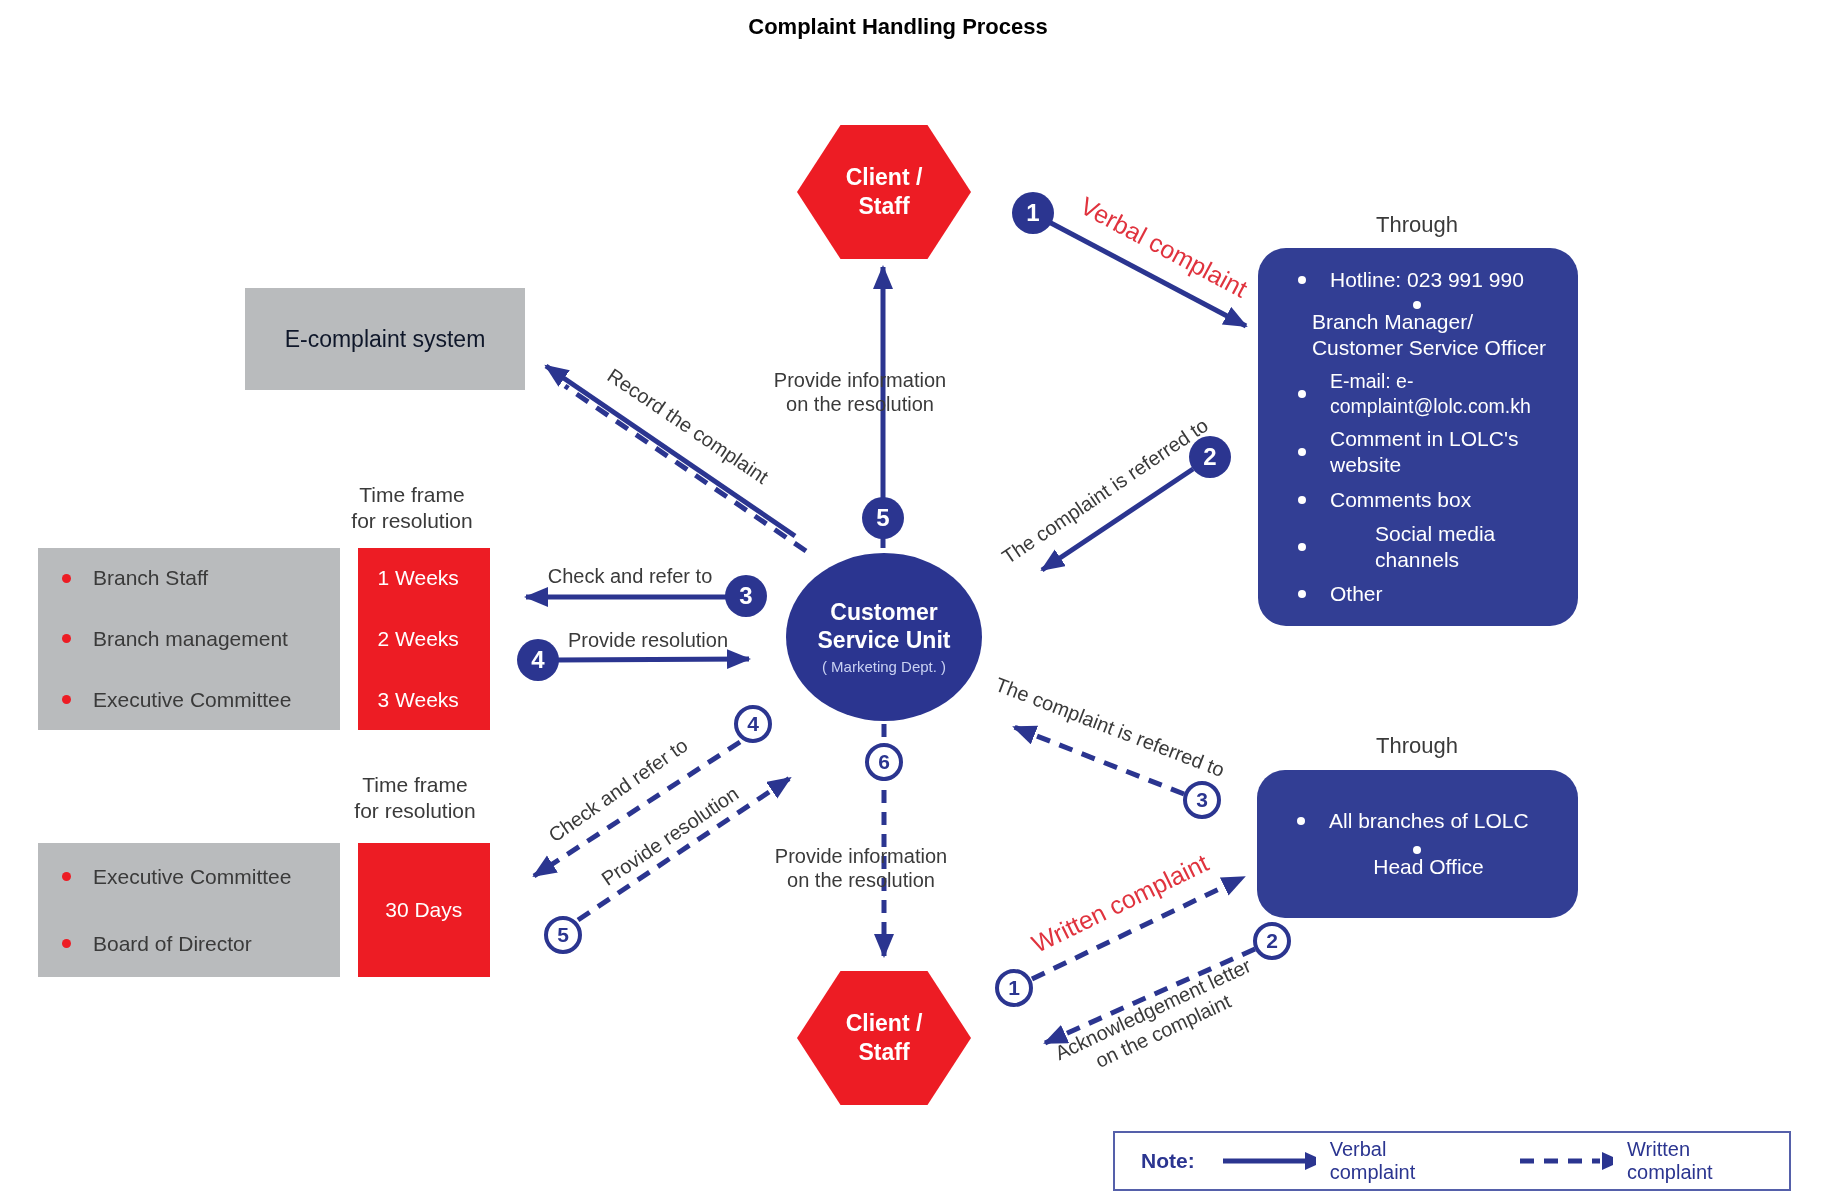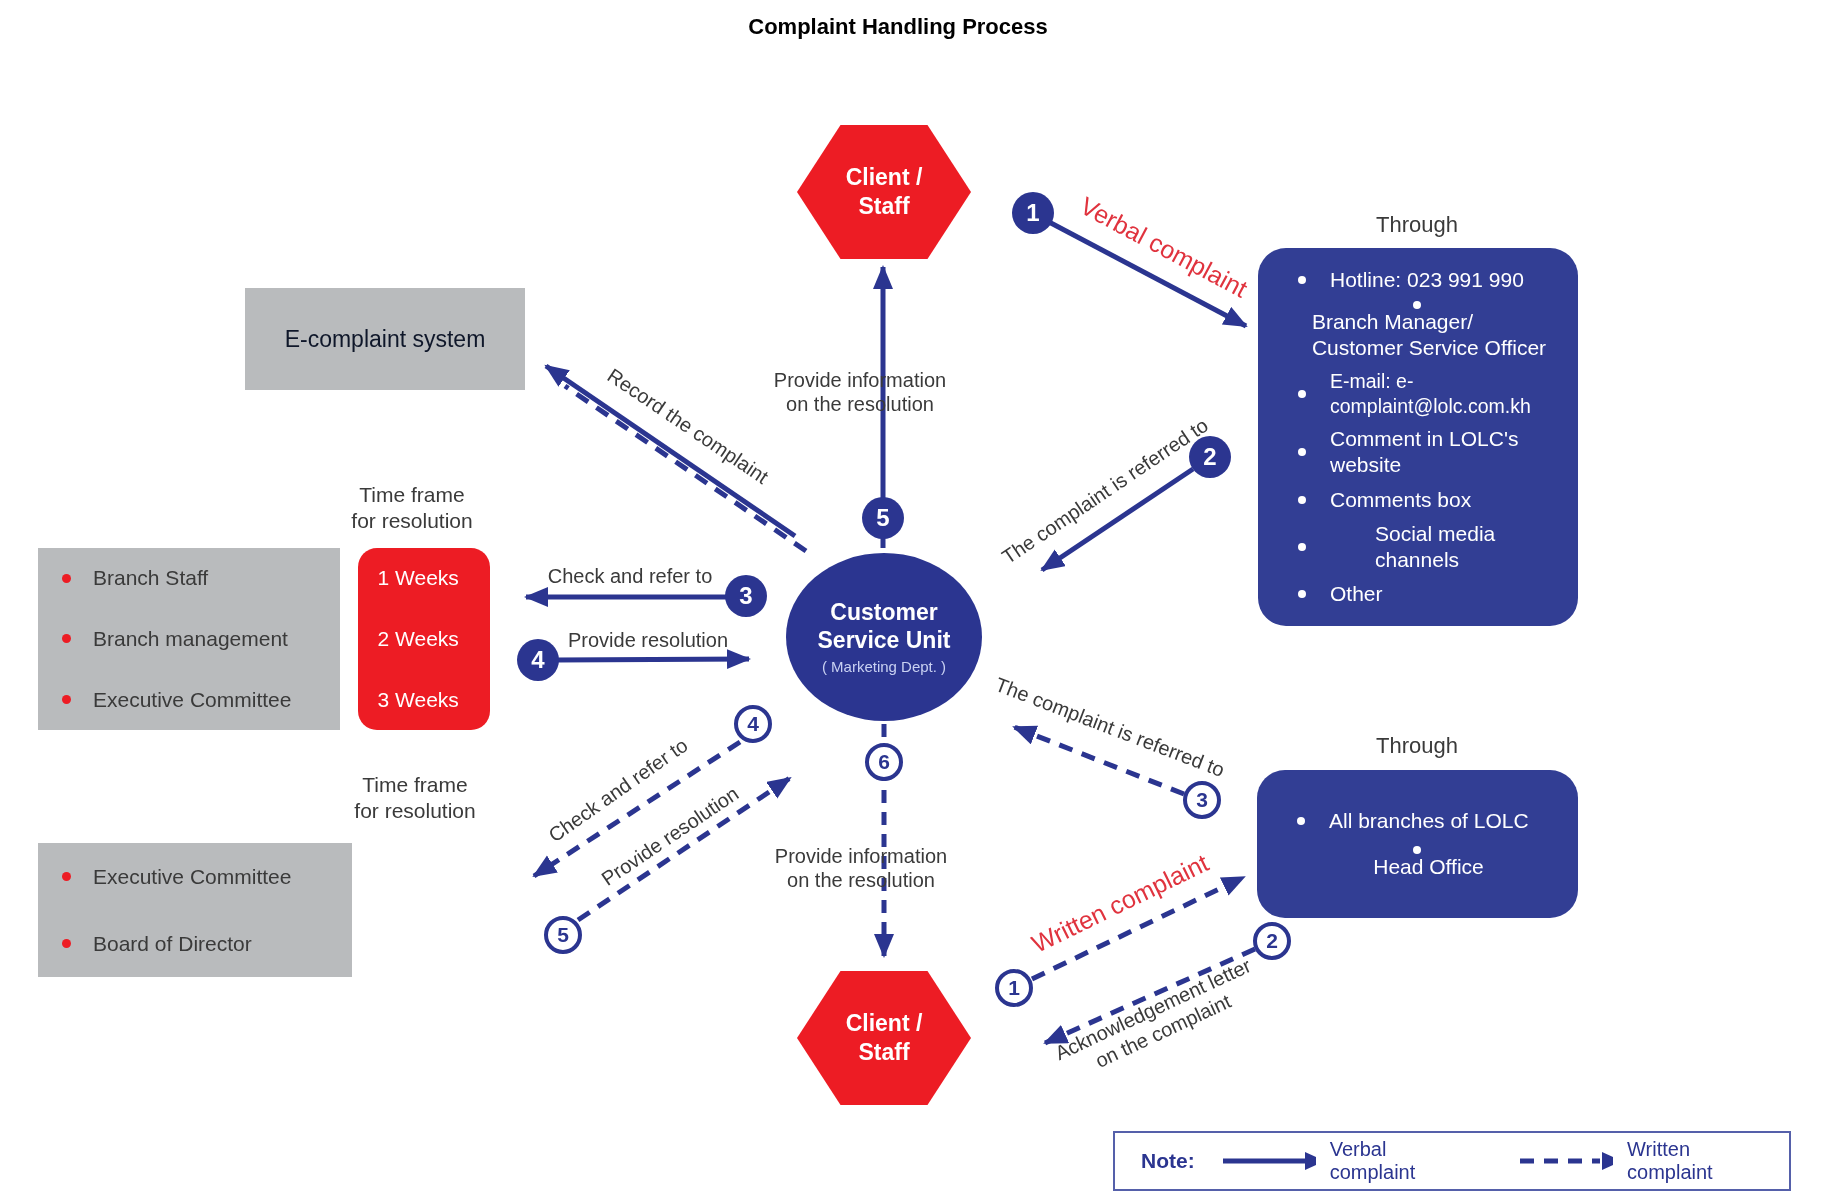--- a/index.html
+++ b/index.html
@@ -125,39 +125,42 @@
         </div>
       <div class="row">
           <span class="dot-red"></span>
           <span>Branch management</span>
         </div>
       <div class="row">
           <span class="dot-red"></span>
           <span>Executive Committee</span>
         </div>
     </div>
-    <div class="tf-red" style="width:138px;border-radius:19px;">
+    <div class="tf-red" style="width:138px;">
       <div class="val">1 Weeks</div>
       <div class="val">2 Weeks</div>
       <div class="val">3 Weeks</div>
     </div>
   </div>
 
   <div class="abs tf-header pre" style="left:285px;top:772px;">Time frame
 for resolution</div>
   <div class="abs tf-table" style="left:38px;top:843px;width:452px;height:134px;">
     <div class="tf-gray" style="width:314px;">
       <div class="row">
           <span class="dot-red"></span>
           <span>Executive Committee</span>
         </div>
       <div class="row">
           <span class="dot-red"></span>
           <span>Board of Director</span>
         </div>
+    </div>
+    <div class="tf-red center-one" style="width:138px;">
+      <div>30 Days</div>
     </div>
   </div>
 
   <div class="abs through-title" style="left:1257px;top:212px;">Through</div>
   <div class="abs through-box" style="left:1258px;top:248px;width:320px;height:378px;">
     <ul>
       <li style="margin:8px 0;">
           <span class="dot-w"></span>
           <span>Hotline: 023 991 990</span>
         </li>

